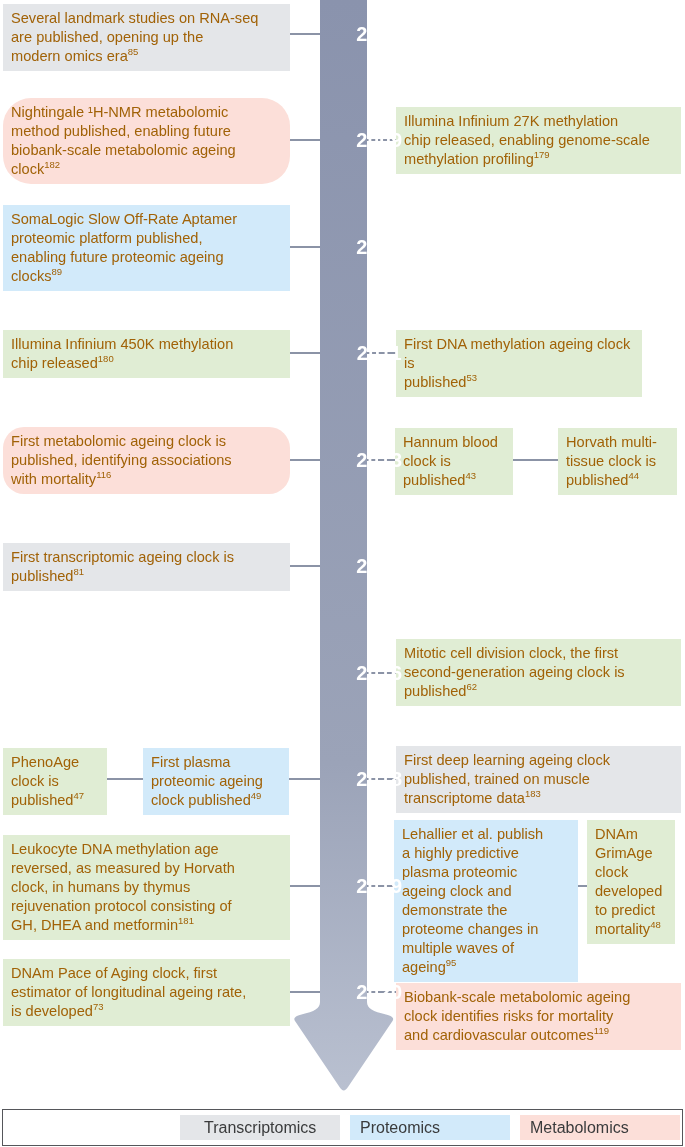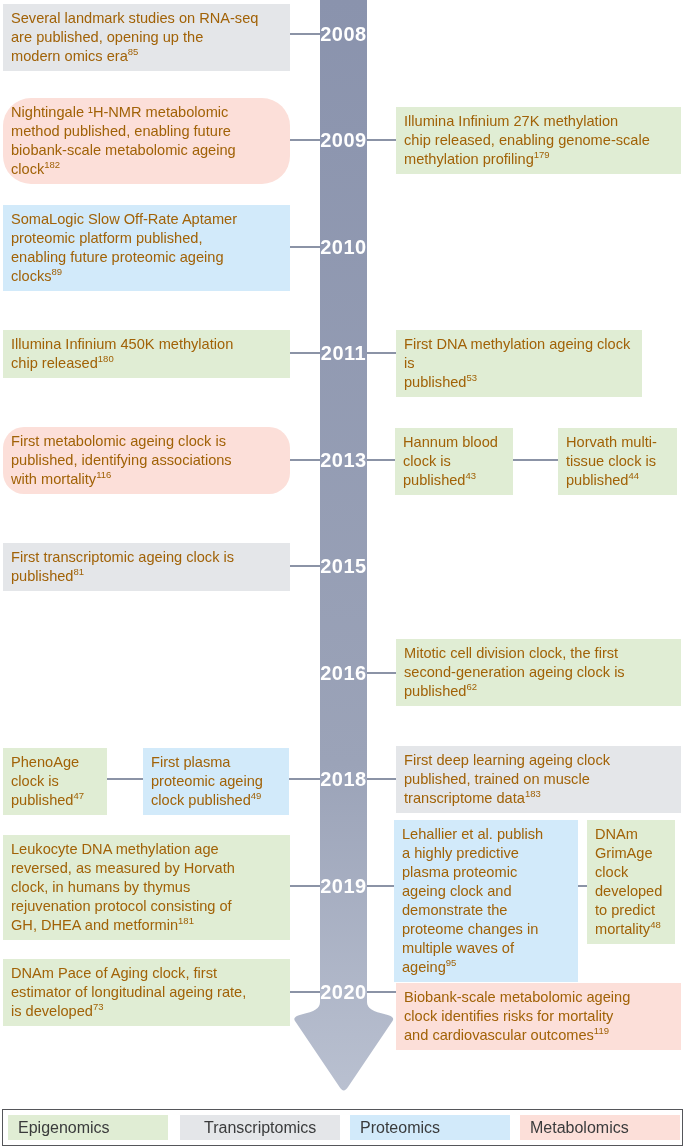--- a/index.html
+++ b/index.html
@@ -12,20 +12,21 @@
   }
   #axis-svg { position:absolute; left:0; top:0; }
   .year {
     position:absolute;
     left:320px; width:47px;
     text-align:center;
     font-size:20px; font-weight:bold;
     color:#ffffff;
     line-height:22px;
     letter-spacing:0.5px;
+    padding-left:36px;
   }
   .event {
     position:absolute;
     box-sizing:border-box;
     padding:5px 8px;
     font-size:14.6px;
     line-height:19px;
     color:#a16207;
     white-space:pre-line;
   }
@@ -176,19 +177,18 @@
       <div class="year" style="top: 342px;">2011</div>
       <div class="year" style="top: 449px;">2013</div>
       <div class="year" style="top: 555px;">2015</div>
       <div class="year" style="top: 662px;">2016</div>
       <div class="year" style="top: 768px;">2018</div>
       <div class="year" style="top: 875px;">2019</div>
       <div class="year" style="top: 981px;">2020</div>
     </div>
 
   <div id="legend">
-      <div class="legend-item cat-epigenomics" style="left: 5px;">Epigenomics</div>
       <div class="legend-item cat-transcriptomics" style="left: 177px; padding-left: 24px;">Transcriptomics</div>
       <div class="legend-item cat-metabolomics" style="left: 517px;">Metabolomics</div>
       <div class="legend-item cat-proteomics" style="left: 347px;">Proteomics</div>
     </div>
 
 </div>
 
 </body></html>

